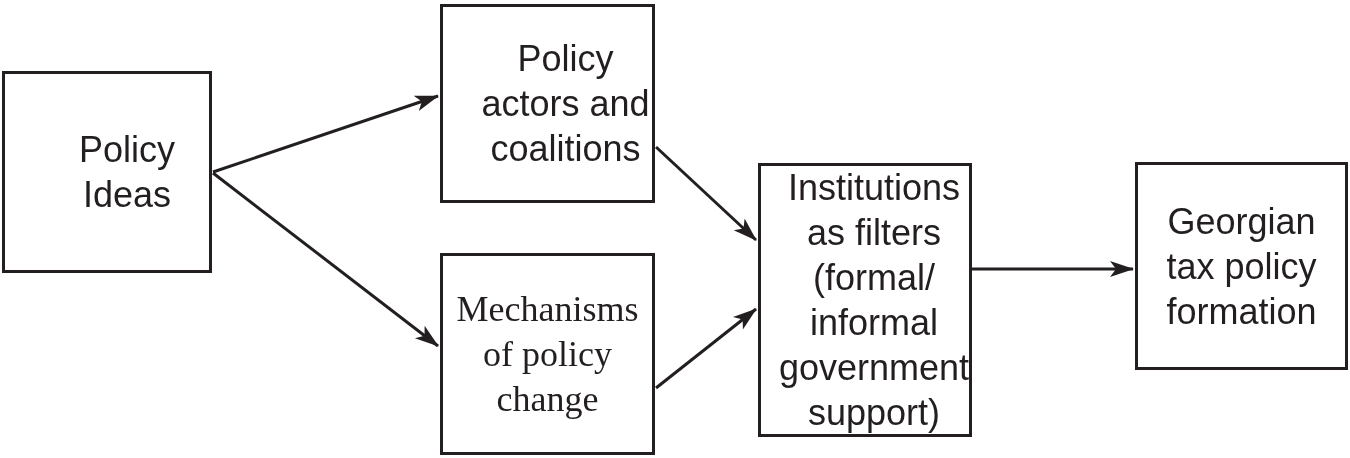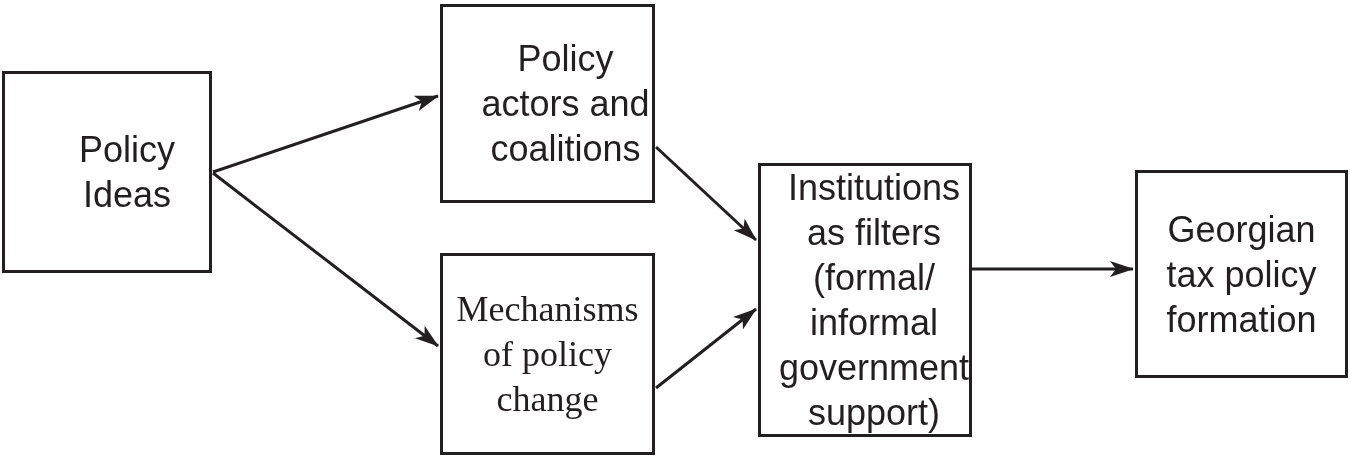--- a/index.html
+++ b/index.html
@@ -42,21 +42,21 @@
     font-size: 36px;
     line-height: 45px;
     color: #231f20;
     letter-spacing: 0px;
   }
   
   #node-policy-ideas   { left: 2px;    top: 71px;  width: 210px; height: 202px; padding-left: 40px; }
   #node-policy-actors  { left: 440px;  top: 4px;   width: 215px; height: 199px; padding-left: 36px; }
   #node-mechanisms     { left: 440px;  top: 253px; width: 215px; height: 202px; font-family: Liberation Serif, serif; }
   #node-institutions   { left: 758px;  top: 163px; width: 214px; height: 274px; justify-content: flex-end; }
-  #node-georgian-tax   { left: 1135px; top: 162px; width: 213px; height: 208px; margin-top: 8px; }
+  #node-georgian-tax   { left: 1135px; top: 162px; width: 213px; height: 208px; }
 </style>
 </head>
 <body>
 
 <div class="canvas">
 
   <svg class="arrows-layer" viewBox="0 0 1350 458" xmlns="http://www.w3.org/2000/svg">
     <defs>
       <marker id="arrowhead" markerUnits="userSpaceOnUse" markerWidth="26" markerHeight="20" refX="23" refY="10" orient="auto">
         <path d="M0,2 L24,10 L0,18 L6,10 Z" fill="#231f20"></path>

